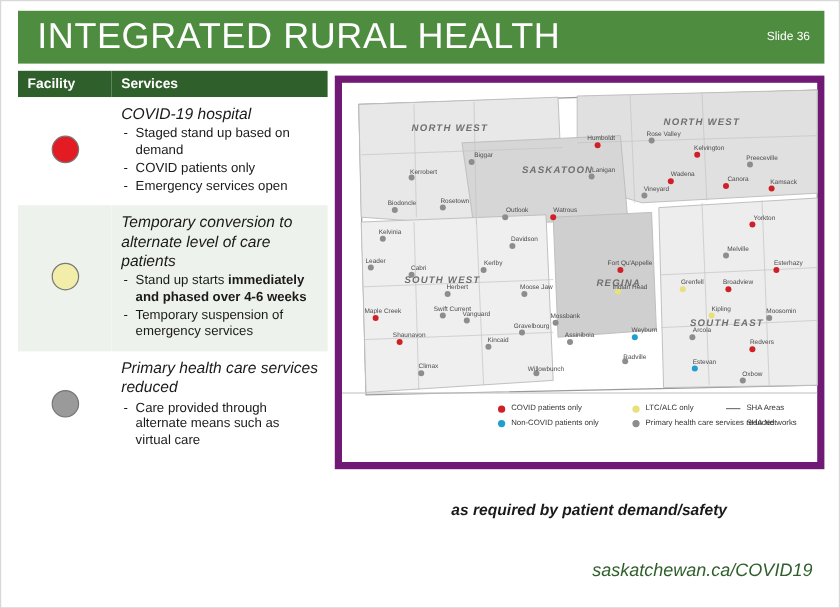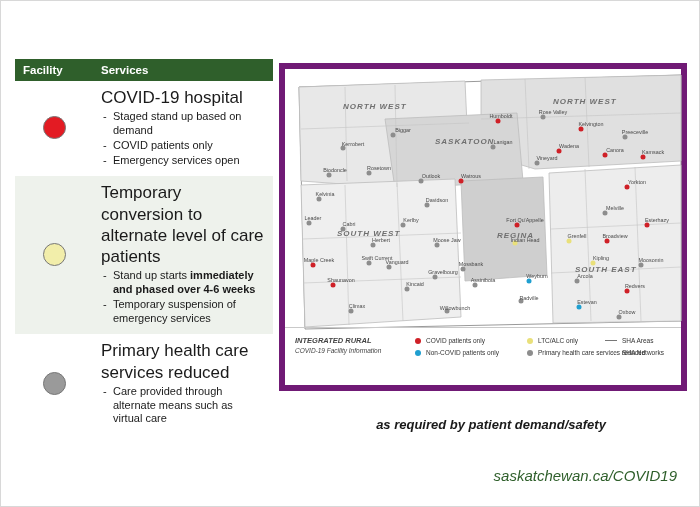--- a/index.html
+++ b/index.html
@@ -83,21 +83,22 @@
   }
   .dot {
     display: inline-block;
     width: 21px;
     height: 21px;
     border-radius: 50%;
     border: 1px solid #777777;
   }
   .svc-title {
     margin: 0 0 2px 0;
-    font-size: 17px;
+    font-size: 13px;
+    font-style: italic;
   }
   .svc-list {
     margin: 0;
     padding: 0;
     list-style: none;
   }
   .svc-list li {
     position: relative;
     padding-left: 12px;
     margin: 1px 0;
@@ -229,20 +230,24 @@
     font-size: 15px;
     font-style: italic;
     color: #2f5f2b;
   }
 </style>
 </head>
 <body>
 
 <div class="slide">
 
+  <div class="header">
+    <div class="header-title">INTEGRATED RURAL HEALTH</div>
+    <div class="slide-number">Slide 36</div>
+  </div>
 
   <table class="table">
     <thead>
       <tr class="table-head">
         <th class="th th-facility">Facility</th>
         <th class="th">Services</th>
       </tr>
     </thead>
     <tbody>
       <tr class="row plain">
@@ -415,24 +420,20 @@
         <div class="city" style="left: 72px; top: 234px;">Climax</div>
         <div class="cdot c-grey" style="left: 162px; top: 242px;"></div>
         <div class="city" style="left: 170px; top: 236px;">Willowbunch</div>
         <div class="cdot c-blue" style="left: 294px; top: 238px;"></div>
         <div class="city" style="left: 302px; top: 230px;">Estevan</div>
         <div class="cdot c-grey" style="left: 334px; top: 248px;"></div>
         <div class="city" style="left: 342px; top: 240px;">Oxbow</div>
       </div>
 
     <div class="legend">
-      <div class="legend-title">
-        <span>INTEGRATED RURAL</span><br>
-        <span class="sub">COVID-19 Facility Information</span>
-      </div>
       <div class="legend-col c1">
         <div class="legend-item">
           <span class="legend-swatch" style="background:#cf2027;"></span>
           <span>COVID patients only</span>
         </div>
         <div class="legend-item">
           <span class="legend-swatch" style="background:#1f9fd0;"></span>
           <span>Non-COVID patients only</span>
         </div>
       </div>

